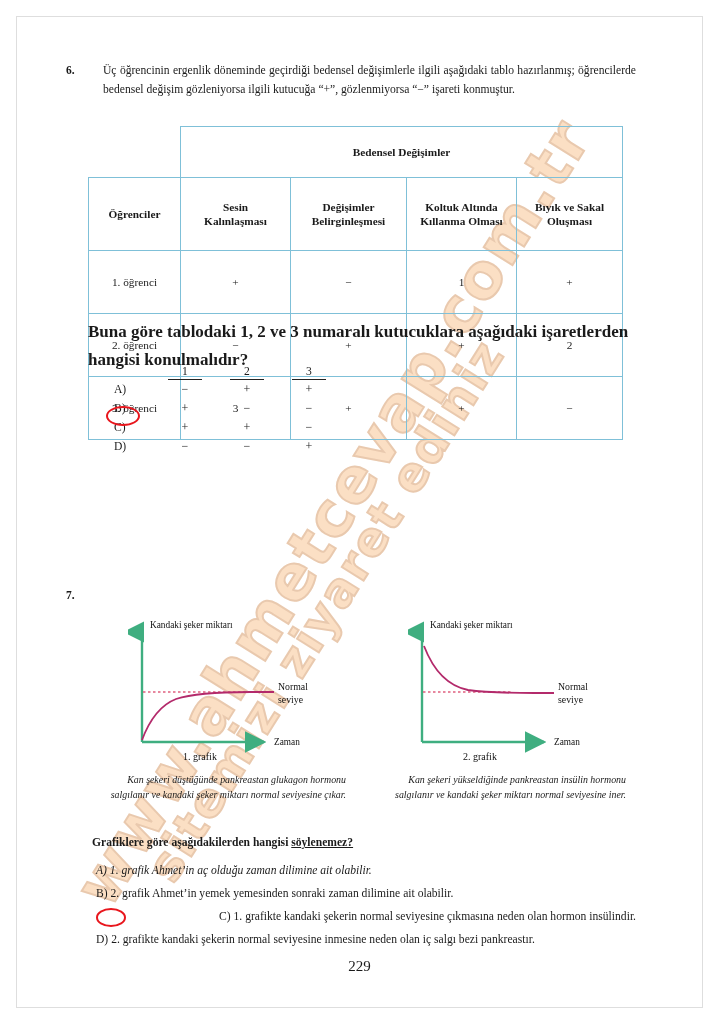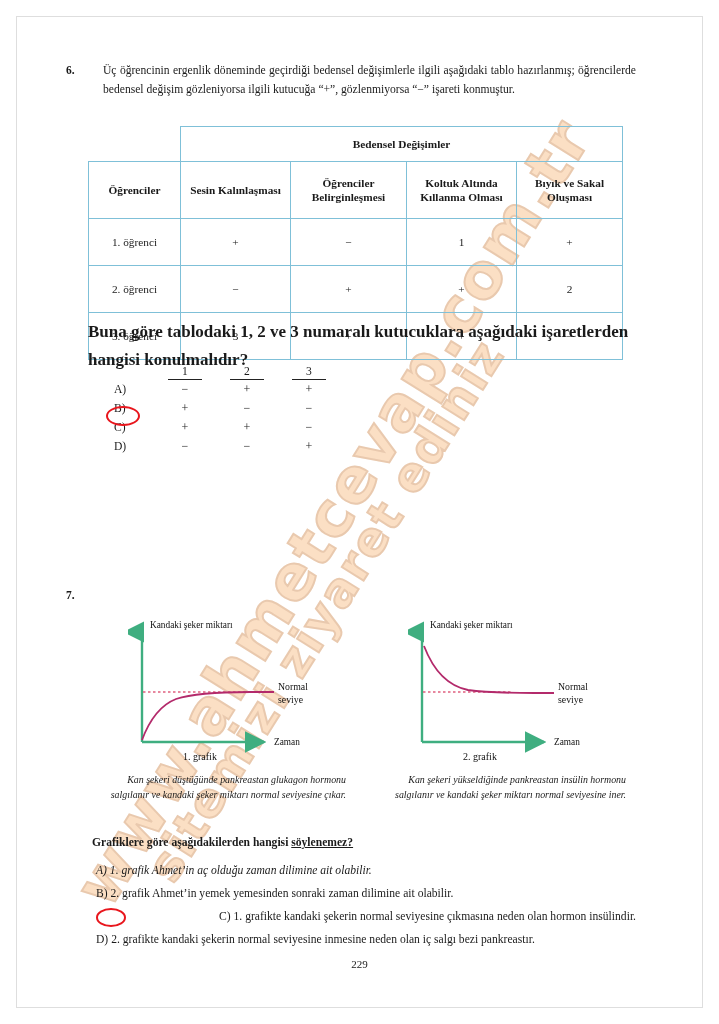--- a/index.html
+++ b/index.html
@@ -98,21 +98,21 @@
   table.bdtable {
     border-collapse: collapse;
     width: 534px;
     table-layout: fixed;
   }
   table.bdtable td, table.bdtable th {
     border: 1px solid #7fc0d8;
     text-align: center;
     vertical-align: middle;
     font-size: 11.3px;
-    padding: 4px;
+    padding: 12px;
   }
   th.grp {
     font-weight: bold;
     height: 26px;
     font-size: 12px;
   }
   th.sub {
     font-weight: bold;
     height: 48px;
     line-height: 1.28;
@@ -247,21 +247,21 @@
   #q7o0 { top: 862px; font-style: italic; }
   #q7o1 { top: 885px; }
   #q7o2 { top: 908px; text-align: right; }
   #q7o3 { top: 931px; }
 
   #page-number {
     position: absolute;
     left: 0; top: 958px;
     width: 719px;
     text-align: center;
-    font-size: 11px;
+    font-size: 15px;
   }
 </style>
 </head>
 <body>
 
 <div id="page">
 
   <div class="page-border"></div>
 
   <div id="watermark">
@@ -286,21 +286,21 @@
           <col style="width:106px">
         </colgroup>
         <tbody>
             <tr>
           <td class="blank-cell"></td>
           <th class="grp" colspan="4">Bedensel Değişimler</th>
         </tr>
         <tr>
           <th class="corner">Öğrenciler</th>
           <th class="sub">Sesin Kalınlaşması</th>
-          <th class="sub">Öğrenciler Belirginleşmesi</th>
+          <th class="sub">Değişimler Belirginleşmesi</th>
           <th class="sub">Koltuk Altında Kıllanma Olması</th>
           <th class="sub">Bıyık ve Sakal Oluşması</th>
         </tr>
         <tr>
           <td class="rowlabel">1. öğrenci</td>
           <td class="cell">+</td>
           <td class="cell">−</td>
           <td class="cell">1</td>
           <td class="cell">+</td>
         </tr>

